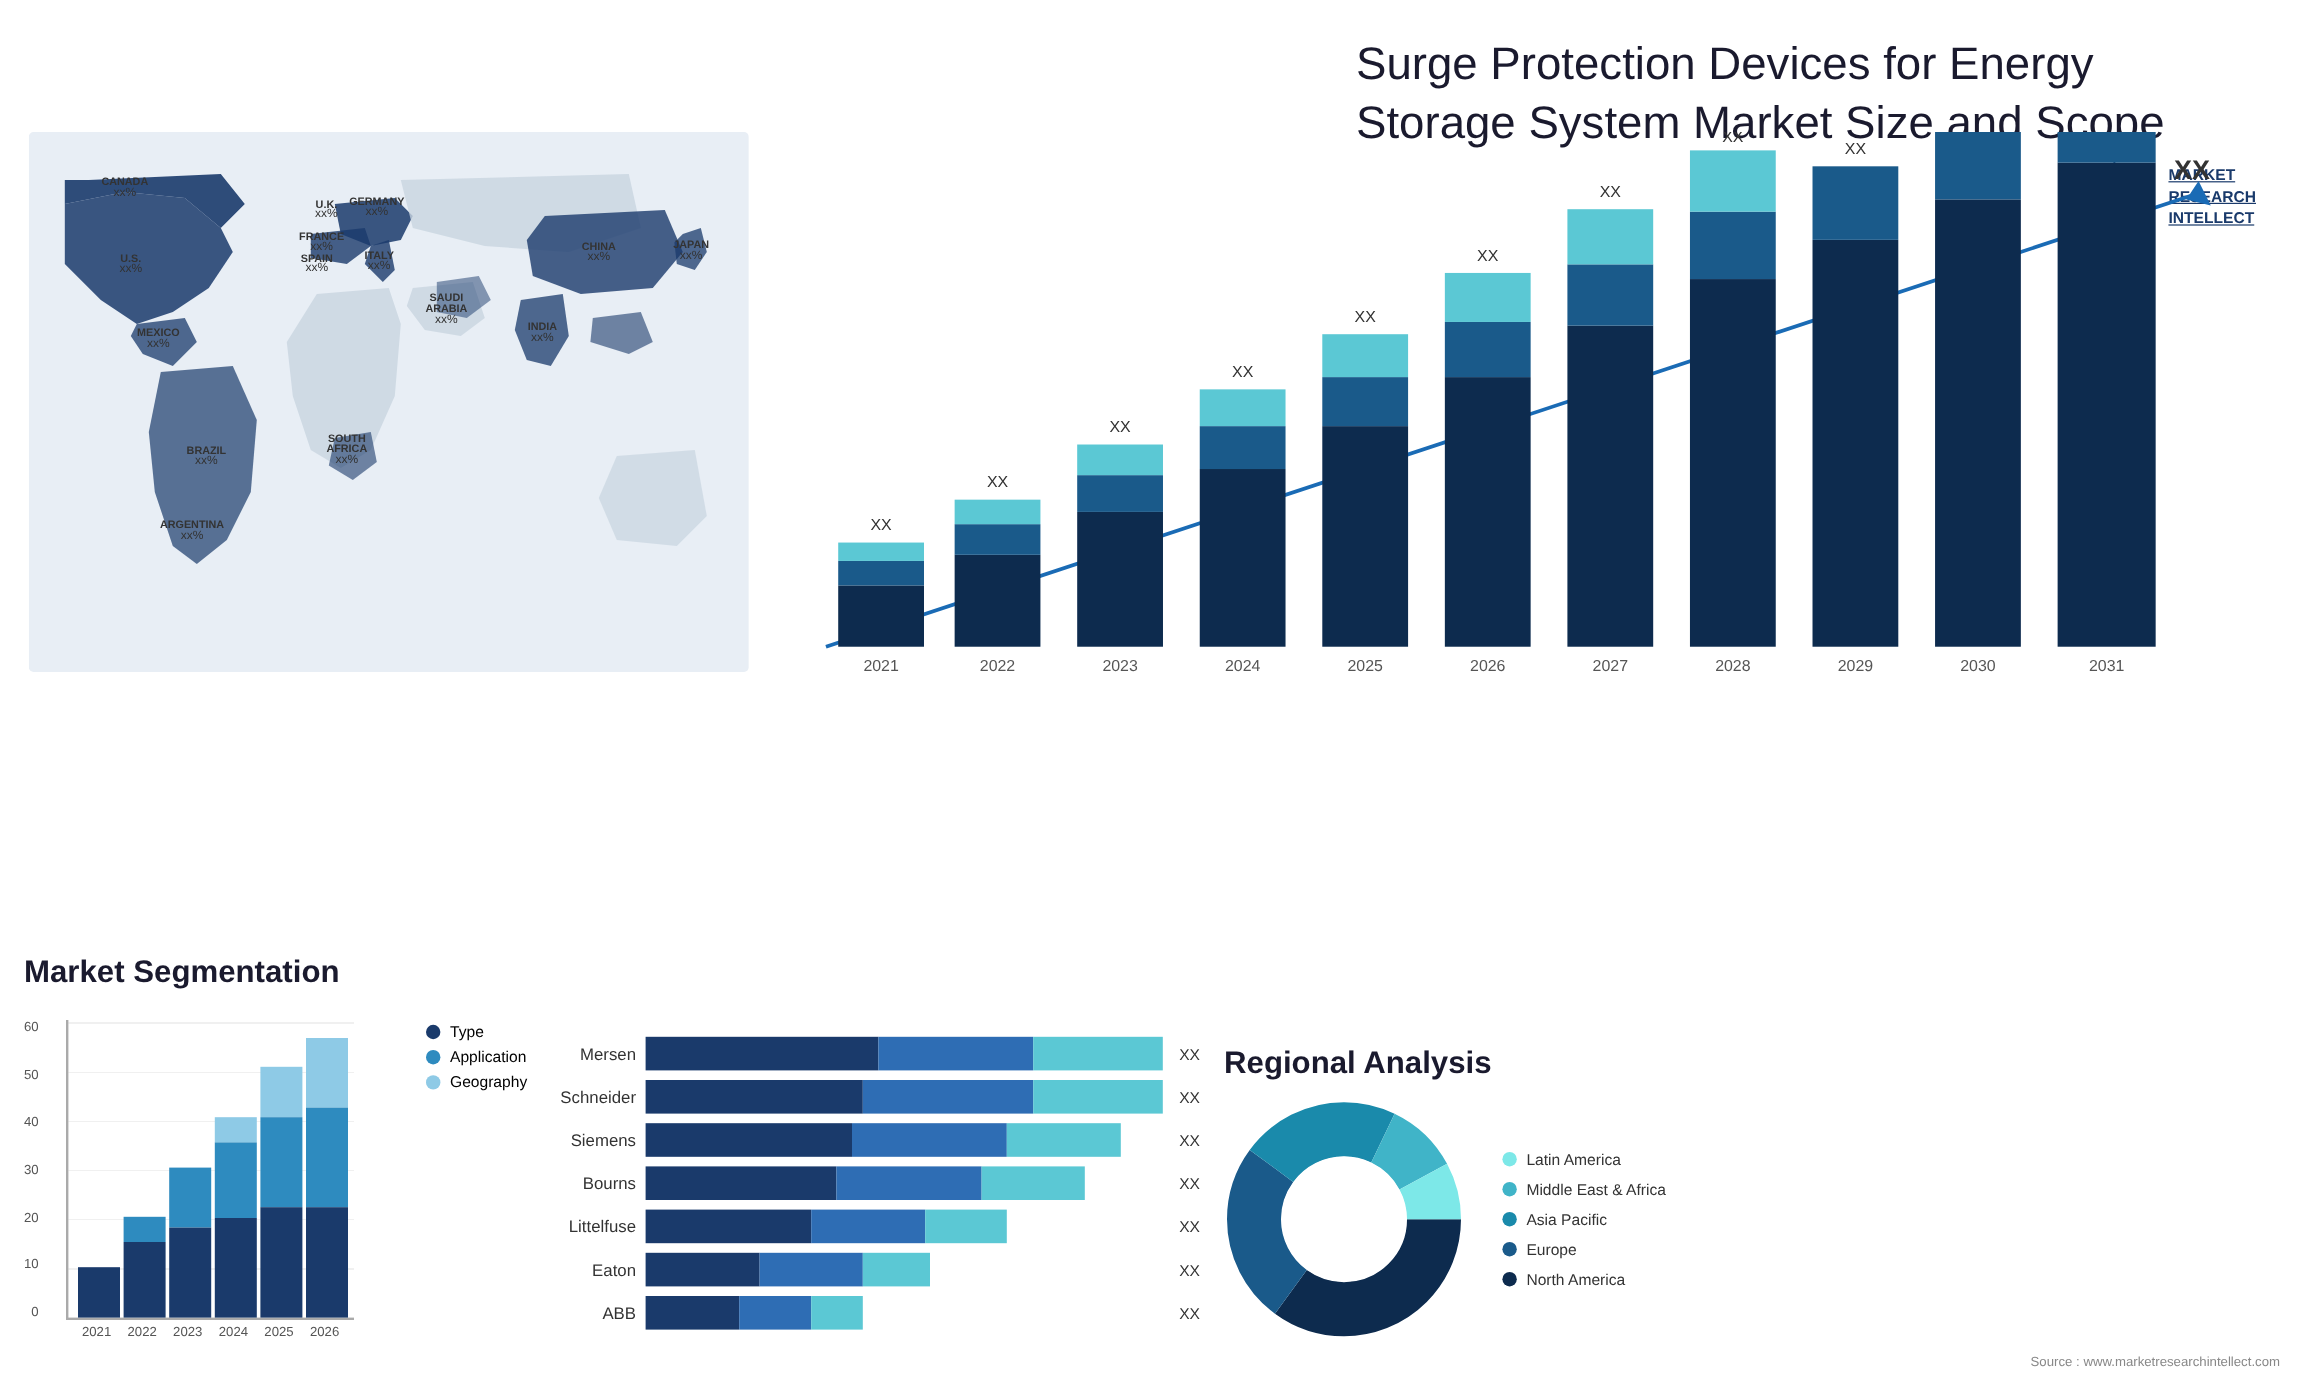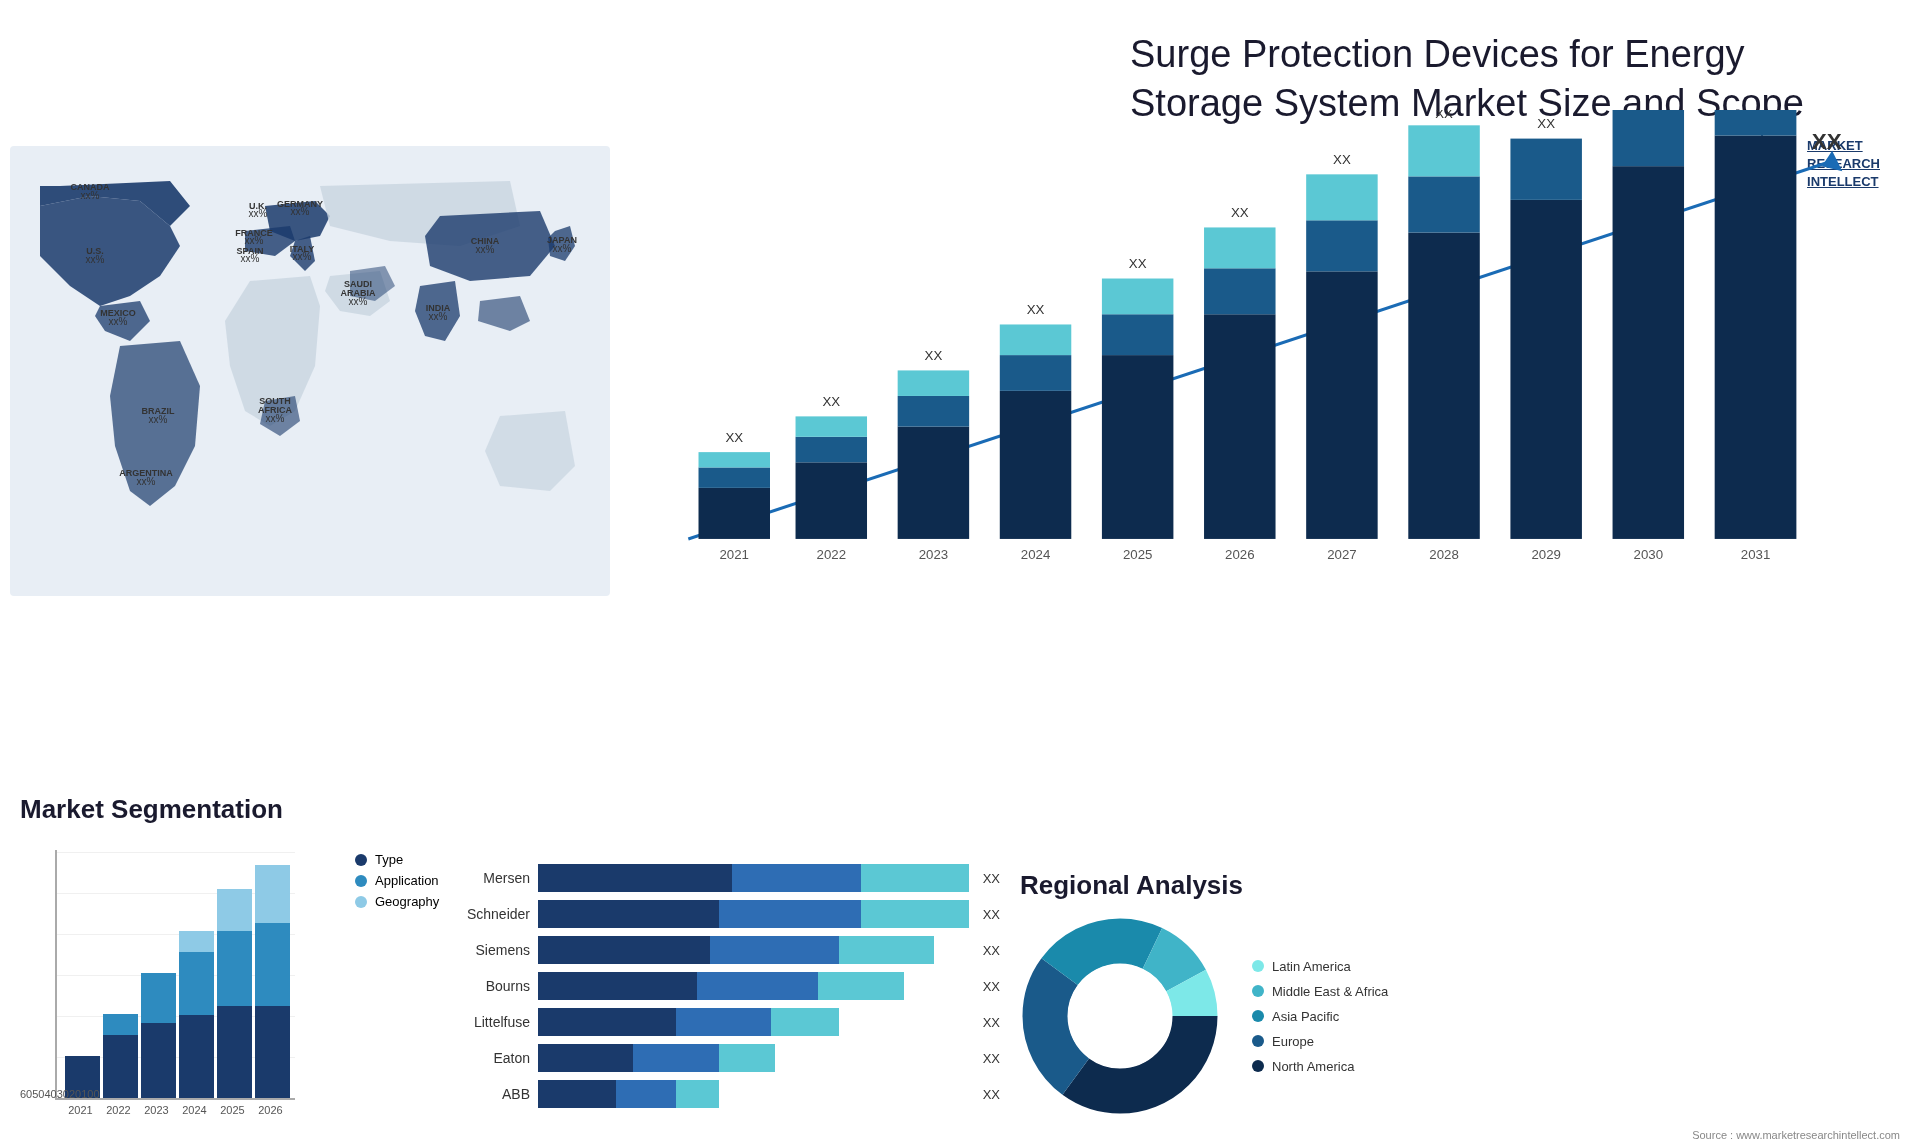--- a/index.html
+++ b/index.html
@@ -59,24 +59,23 @@
       top: 110px;
       left: 600px;
       right: 20px;
       height: 480px;
     }
 
     
     .world-map-container {
       position: absolute;
       top: 110px;
-      left: 10px;
+      left: 24px;
       width: 688px;
       height: 480px;
-      margin-top: 36px;
     }
 
     
     .bottom-panels {
       position: absolute;
       bottom: 30px;
       left: 20px;
       right: 20px;
       height: 410px;
       display: flex;
@@ -394,21 +393,21 @@
 </div>
 
 <div class="bottom-panels">
 
   <div class="seg-panel">
     <div class="section-title">Market Segmentation</div>
     <div style="display:flex; gap:10px;">
 
       <div style="position:relative; padding-left:35px; padding-top:10px;">
 
-        <div style="position:absolute; left:0; top:10px; height:250px; display:flex; flex-direction:row; justify-content:space-between; align-items:flex-end;">
+        <div style="position:absolute; left:0; top:10px; height:250px; display:flex; flex-direction:column; justify-content:space-between; align-items:flex-end;">
           <span style="font-size:11px;color:#555;">60</span>
           <span style="font-size:11px;color:#555;">50</span>
           <span style="font-size:11px;color:#555;">40</span>
           <span style="font-size:11px;color:#555;">30</span>
           <span style="font-size:11px;color:#555;">20</span>
           <span style="font-size:11px;color:#555;">10</span>
           <span style="font-size:11px;color:#555;">0</span>
         </div>
 
         <div style="display:flex; align-items:flex-end; height:250px; gap:3px; border-left:2px solid #aaa; border-bottom:2px solid #aaa; padding:0 5px 0 8px; background: repeating-linear-gradient(to top, transparent 0px, transparent 40px, #f0f0f0 40px, #f0f0f0 41px);">

